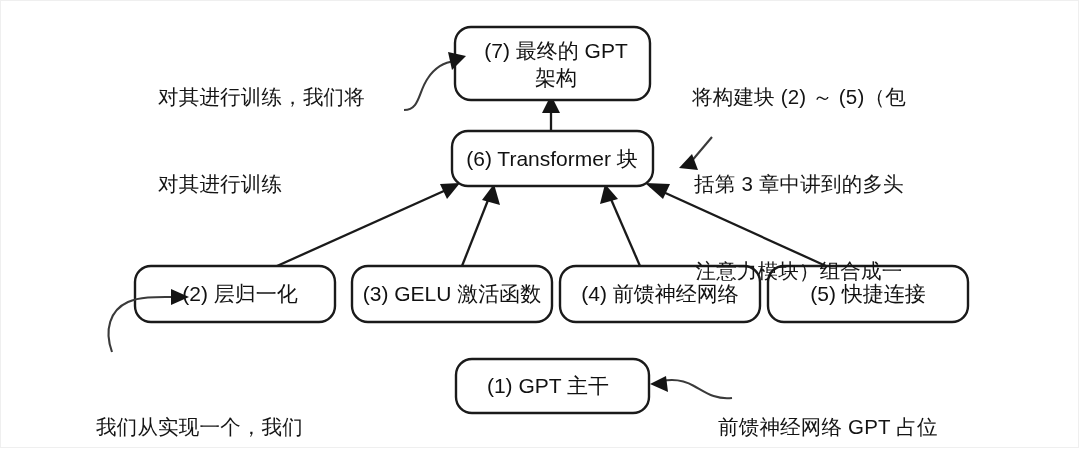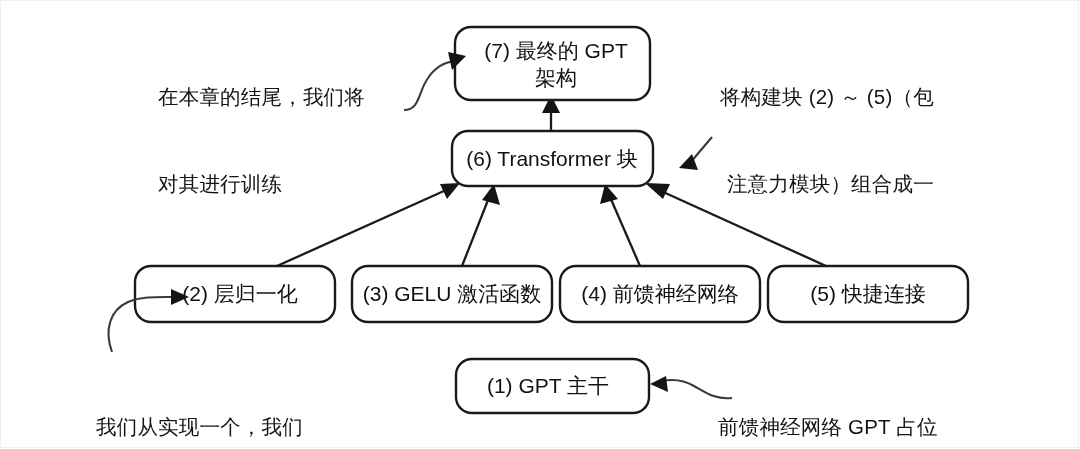--- a/index.html
+++ b/index.html
@@ -152,26 +152,27 @@
       <polygon class="arrowhead" points="189,297 171,289 171,305"></polygon>
     </g>
 
     <g>
       <path class="leader" d="M 732 398 C 715 400 705 392 694 386 C 682 379 672 379 662 381"></path>
       <polygon class="arrowhead" points="650,384 668,392 666,376"></polygon>
     </g>
   </svg>
 
   <div class="annot" style="left:158px; top:24px; text-align:left;">
-    <div>在本章的结尾，我们将</div>
+    <div>对其进行训练，我们将</div>
     <div>对其进行训练</div>
   </div>
 
-  <div class="annot" style="left:720px; top:24px; text-align:right;">
+  <div class="annot" style="left:692px; top:24px; text-align:center;">
     <div>将构建块 (2) ～ (5)（包</div>
+    <div>括第 3 章中讲到的多头</div>
     <div>注意力模块）组合成一</div>
   </div>
 
   <div class="annot" style="left:96px; top:354px; text-align:left;">
     <div>我们从实现一个，我们</div>
     
     
   </div>
 
   <div class="annot" style="left:718px; top:354px; text-align:left;">

